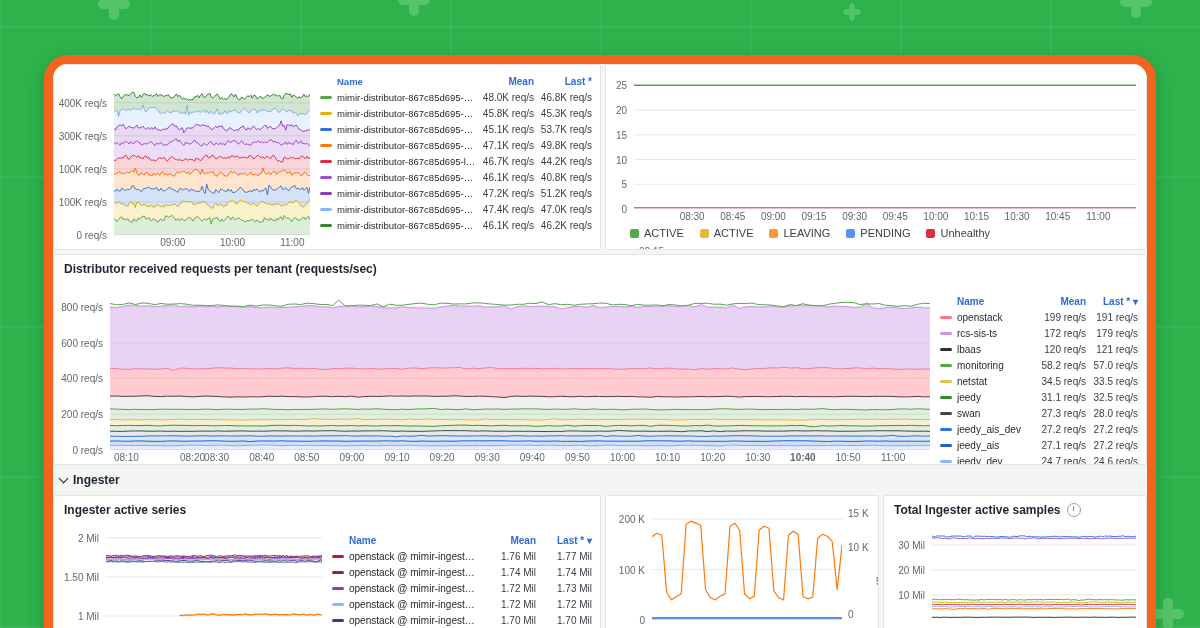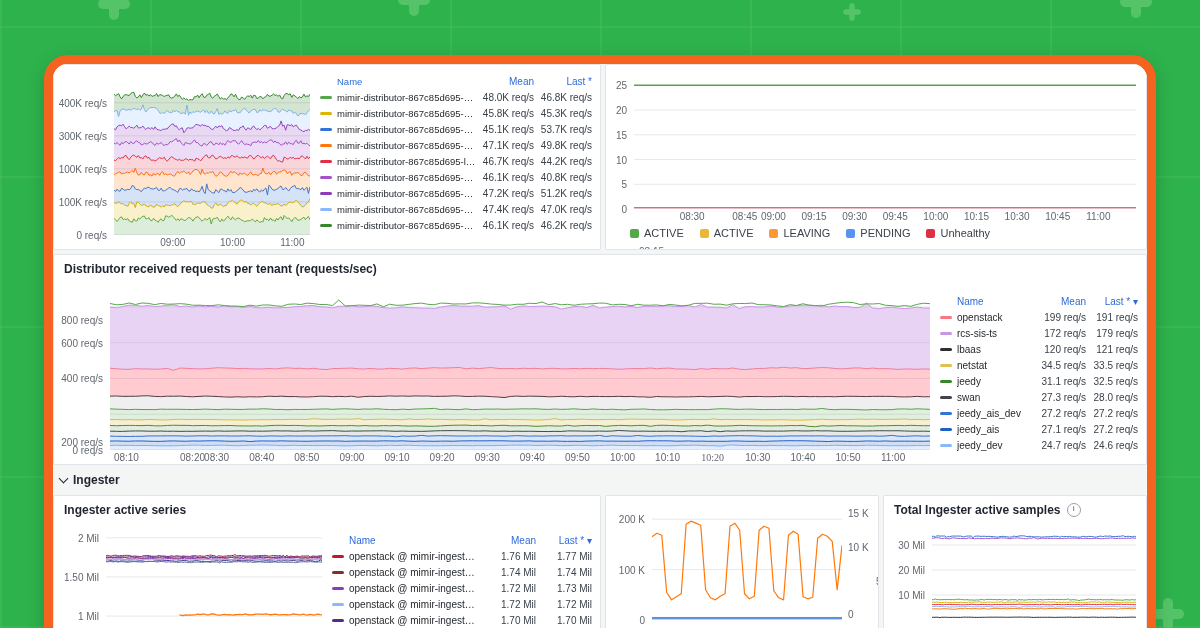--- a/index.html
+++ b/index.html
@@ -63,21 +63,21 @@
   
   .legend{box-sizing:border-box;overflow:hidden;flex:none}
   .lgA{width:280px;padding:8px 8px 0 0;font-size:9.5px}
   .lgC{width:206px;padding:12px 8px 0 0;font-size:10px}
   .lgD{width:268px;padding:10px 8px 0 0;font-size:10px}
   .lg-row{display:flex;align-items:center;height:16px}
   .lg-col.nm{flex:1;display:flex;align-items:center;gap:5px;min-width:0}
   .lg-col.nm .nmtxt{overflow:hidden;text-overflow:ellipsis;white-space:nowrap;color:#24292E}
   .lg-col.num{text-align:right;color:#3A4149;flex:none;font-size:10px}
   .lgA .lg-col.num{width:58px}.lgC .lg-col.num{width:52px}.lgD .lg-col.num{width:56px}
-  .lg-head .lg-col,.lg-head .nmtxt{color:#2E6BD6 !important;font-weight:400}
+  .lg-head .lg-col,.lg-head .nmtxt{color:#2E6BD6 !important;font-weight:700}
   .lg-head .lg-col.nm{padding-left:17px}
   .swatch{display:inline-block;width:12px;height:3px;border-radius:2px;flex:none}
 
   .ilg{height:20px;display:flex;align-items:center;gap:16px;padding:0 0 6px 24px;font-size:11px;color:#3A4149;flex:none}
   .ilg .item{display:flex;align-items:center;gap:5px}
   .ilg .sq{width:9px;height:9px;border-radius:2px;display:inline-block}
 </style>
 </head>
 <body>
 
@@ -235,21 +235,21 @@
                 <line x1="0" x2="200" y1="45.45" y2="45.45" stroke="#E6E8EB" stroke-width="1" vector-effect="non-scaling-stroke"></line>
                 <line x1="0" x2="200" y1="27.27" y2="27.27" stroke="#E6E8EB" stroke-width="1" vector-effect="non-scaling-stroke"></line>
                 <line x1="0" x2="200" y1="9.09" y2="9.09" stroke="#E6E8EB" stroke-width="1" vector-effect="non-scaling-stroke"></line>
                 <polyline points="0.0,9.09 200.0,9.09" fill="none" stroke="#56A64B" stroke-width="1.5" vector-effect="non-scaling-stroke" stroke-linejoin="round"></polyline>
                 <polyline points="0.0,99.09 200.0,99.09" fill="none" stroke="#E02F44" stroke-width="1.2" vector-effect="non-scaling-stroke" stroke-linejoin="round"></polyline>
               </svg>
             </div>
             <div class="xaxis">
               <span class="xtick" style="left: 3.5%; margin-top: 35px;">08:15</span>
               <span class="xtick" style="left: 11.5909%;">08:30</span>
-              <span class="xtick" style="left: 19.6818%; margin-left: 12px;">08:45</span>
+              <span class="xtick" style="left: 19.6818%;">08:45</span>
               <span class="xtick" style="left: 27.7727%;">09:00</span>
               <span class="xtick" style="left: 35.8636%;">09:15</span>
               <span class="xtick" style="left: 43.9545%;">09:30</span>
               <span class="xtick" style="left: 52.0455%;">09:45</span>
               <span class="xtick" style="left: 60.1364%;">10:00</span>
               <span class="xtick" style="left: 68.2273%;">10:15</span>
               <span class="xtick" style="left: 76.3182%;">10:30</span>
               <span class="xtick" style="left: 84.4091%;">10:45</span>
               <span class="xtick" style="left: 92.5%;">11:00</span>
             </div>
@@ -277,24 +277,24 @@
             </span>
           </div>
       </section>
 
       <section class="panel pC">
         <div class="ptitle">Distributor received requests per tenant (requests/sec)</div>
         <div class="pc-body">
           <div class="chart">
               <div class="yaxis">
                 <span class="ytick" style="top: 100%;">0 req/s</span>
-                <span class="ytick" style="top: 77.7778%; margin-top: 28px;">200 req/s</span>
+                <span class="ytick" style="top: 77.7778%;">200 req/s</span>
                 <span class="ytick" style="top: 55.5556%;">400 req/s</span>
                 <span class="ytick" style="top: 33.3333%;">600 req/s</span>
-                <span class="ytick" style="top: 11.1111%; margin-top: 13px;">800 req/s</span>
+                <span class="ytick" style="top: 11.1111%;">800 req/s</span>
               </div>
               <div class="plot">
                 <svg viewBox="0 0 200 100" preserveAspectRatio="none">
                   <line x1="0" x2="200" y1="100.00" y2="100.00" stroke="#D8DCE1" stroke-width="1" vector-effect="non-scaling-stroke"></line>
                   <line x1="0" x2="200" y1="77.78" y2="77.78" stroke="#E6E8EB" stroke-width="1" vector-effect="non-scaling-stroke"></line>
                   <line x1="0" x2="200" y1="55.56" y2="55.56" stroke="#E6E8EB" stroke-width="1" vector-effect="non-scaling-stroke"></line>
                   <line x1="0" x2="200" y1="33.33" y2="33.33" stroke="#E6E8EB" stroke-width="1" vector-effect="non-scaling-stroke"></line>
                   <line x1="0" x2="200" y1="11.11" y2="11.11" stroke="#E6E8EB" stroke-width="1" vector-effect="non-scaling-stroke"></line>
                   <polygon points="0.0,97.21 1.6,97.08 3.1,97.18 4.7,97.16 6.2,97.25 7.8,97.19 9.3,97.22 10.9,97.34 12.4,97.45 14.0,97.45 15.5,97.42 17.1,97.22 18.6,97.11 20.2,97.02 21.7,97.04 23.3,97.17 24.8,97.16 26.4,97.03 27.9,97.09 29.5,97.26 31.0,97.41 32.6,97.19 34.1,97.07 35.7,97.01 37.2,96.95 38.8,97.01 40.3,97.11 41.9,97.32 43.4,97.24 45.0,97.10 46.5,97.28 48.1,97.15 49.6,97.25 51.2,97.26 52.7,97.19 54.3,97.26 55.8,97.39 57.4,97.47 58.9,97.42 60.5,97.22 62.0,97.15 63.6,97.31 65.1,97.44 66.7,97.26 68.2,97.09 69.8,97.24 71.3,97.14 72.9,97.06 74.4,97.27 76.0,97.38 77.5,97.41 79.1,97.44 80.6,97.42 82.2,97.34 83.7,97.24 85.3,97.29 86.8,97.34 88.4,97.37 89.9,97.26 91.5,97.37 93.0,97.29 94.6,97.20 96.1,97.15 97.7,97.06 99.2,96.99 100.8,97.02 102.3,97.04 103.9,97.21 105.4,97.13 107.0,97.04 108.5,97.13 110.1,97.30 111.6,97.29 113.2,97.13 114.7,97.10 116.3,97.28 117.8,97.39 119.4,97.24 120.9,97.11 122.5,97.03 124.0,97.23 125.6,97.24 127.1,97.25 128.7,97.25 130.2,97.39 131.8,97.36 133.3,97.34 134.9,97.38 136.4,97.46 138.0,97.29 139.5,97.05 141.1,97.16 142.6,97.04 144.2,97.19 145.7,97.36 147.3,97.34 148.8,97.68 150.4,97.08 151.9,96.95 153.5,97.13 155.0,97.20 156.6,97.13 158.1,97.29 159.7,97.31 161.2,97.14 162.8,97.32 164.3,97.26 165.9,97.36 167.4,97.44 169.0,97.20 170.5,97.26 172.1,97.30 173.6,97.26 175.2,97.25 176.7,97.10 178.3,97.14 179.8,97.23 181.4,97.29 182.9,97.23 184.5,97.12 186.0,97.08 187.6,97.22 189.1,97.33 190.7,97.41 192.2,97.33 193.8,97.41 195.3,97.32 196.9,97.21 198.4,97.28 200.0,97.22 200.0,100.00 0.0,100.00" fill="#8AB8FF" fill-opacity="0.25" stroke="none"></polygon>
                   <polyline points="0.0,97.21 1.6,97.08 3.1,97.18 4.7,97.16 6.2,97.25 7.8,97.19 9.3,97.22 10.9,97.34 12.4,97.45 14.0,97.45 15.5,97.42 17.1,97.22 18.6,97.11 20.2,97.02 21.7,97.04 23.3,97.17 24.8,97.16 26.4,97.03 27.9,97.09 29.5,97.26 31.0,97.41 32.6,97.19 34.1,97.07 35.7,97.01 37.2,96.95 38.8,97.01 40.3,97.11 41.9,97.32 43.4,97.24 45.0,97.10 46.5,97.28 48.1,97.15 49.6,97.25 51.2,97.26 52.7,97.19 54.3,97.26 55.8,97.39 57.4,97.47 58.9,97.42 60.5,97.22 62.0,97.15 63.6,97.31 65.1,97.44 66.7,97.26 68.2,97.09 69.8,97.24 71.3,97.14 72.9,97.06 74.4,97.27 76.0,97.38 77.5,97.41 79.1,97.44 80.6,97.42 82.2,97.34 83.7,97.24 85.3,97.29 86.8,97.34 88.4,97.37 89.9,97.26 91.5,97.37 93.0,97.29 94.6,97.20 96.1,97.15 97.7,97.06 99.2,96.99 100.8,97.02 102.3,97.04 103.9,97.21 105.4,97.13 107.0,97.04 108.5,97.13 110.1,97.30 111.6,97.29 113.2,97.13 114.7,97.10 116.3,97.28 117.8,97.39 119.4,97.24 120.9,97.11 122.5,97.03 124.0,97.23 125.6,97.24 127.1,97.25 128.7,97.25 130.2,97.39 131.8,97.36 133.3,97.34 134.9,97.38 136.4,97.46 138.0,97.29 139.5,97.05 141.1,97.16 142.6,97.04 144.2,97.19 145.7,97.36 147.3,97.34 148.8,97.68 150.4,97.08 151.9,96.95 153.5,97.13 155.0,97.20 156.6,97.13 158.1,97.29 159.7,97.31 161.2,97.14 162.8,97.32 164.3,97.26 165.9,97.36 167.4,97.44 169.0,97.20 170.5,97.26 172.1,97.30 173.6,97.26 175.2,97.25 176.7,97.10 178.3,97.14 179.8,97.23 181.4,97.29 182.9,97.23 184.5,97.12 186.0,97.08 187.6,97.22 189.1,97.33 190.7,97.41 192.2,97.33 193.8,97.41 195.3,97.32 196.9,97.21 198.4,97.28 200.0,97.22" fill="none" stroke="#8AB8FF" stroke-width="1" vector-effect="non-scaling-stroke" stroke-linejoin="round"></polyline>
@@ -326,23 +326,23 @@
                 <span class="xtick" style="left: 18.5%;">08:40</span>
                 <span class="xtick" style="left: 24%;">08:50</span>
                 <span class="xtick" style="left: 29.5%;">09:00</span>
                 <span class="xtick" style="left: 35%;">09:10</span>
                 <span class="xtick" style="left: 40.5%;">09:20</span>
                 <span class="xtick" style="left: 46%;">09:30</span>
                 <span class="xtick" style="left: 51.5%;">09:40</span>
                 <span class="xtick" style="left: 57%;">09:50</span>
                 <span class="xtick" style="left: 62.5%;">10:00</span>
                 <span class="xtick" style="left: 68%;">10:10</span>
-                <span class="xtick" style="left: 73.5%; font-family: Liberation Serif, serif;">10:20</span>
+                <span class="xtick" style="left: 73.5%;">10:20</span>
                 <span class="xtick" style="left: 79%;">10:30</span>
-                <span class="xtick" style="left: 84.5%;">10:40</span>
+                <span class="xtick" style="left: 84.5%; font-weight: bold;">10:40</span>
                 <span class="xtick" style="left: 90%;">10:50</span>
                 <span class="xtick" style="left: 95.5%;">11:00</span>
               </div>
             </div>
           <div class="legend lgC">
               <div class="lg-row lg-head">
                 <span class="lg-col nm">
                   <span class="nmtxt">Name</span>
                 </span>
                 <span class="lg-col num">Mean</span>
@@ -364,20 +364,28 @@
                 <span class="lg-col num">172 req/s</span>
                 <span class="lg-col num">179 req/s</span>
               </div>
               <div class="lg-row">
                 <span class="lg-col nm">
                   <i class="swatch" style="background: rgb(47, 47, 50);"></i>
                   <span class="nmtxt">lbaas</span>
                 </span>
                 <span class="lg-col num">120 req/s</span>
                 <span class="lg-col num">121 req/s</span>
+              </div>
+              <div class="lg-row">
+                <span class="lg-col nm">
+                  <i class="swatch" style="background: rgb(86, 166, 75);"></i>
+                  <span class="nmtxt">monitoring</span>
+                </span>
+                <span class="lg-col num">58.2 req/s</span>
+                <span class="lg-col num">57.0 req/s</span>
               </div>
               <div class="lg-row">
                 <span class="lg-col nm">
                   <i class="swatch" style="background: rgb(222, 193, 78);"></i>
                   <span class="nmtxt">netstat</span>
                 </span>
                 <span class="lg-col num">34.5 req/s</span>
                 <span class="lg-col num">33.5 req/s</span>
               </div>
               <div class="lg-row">

